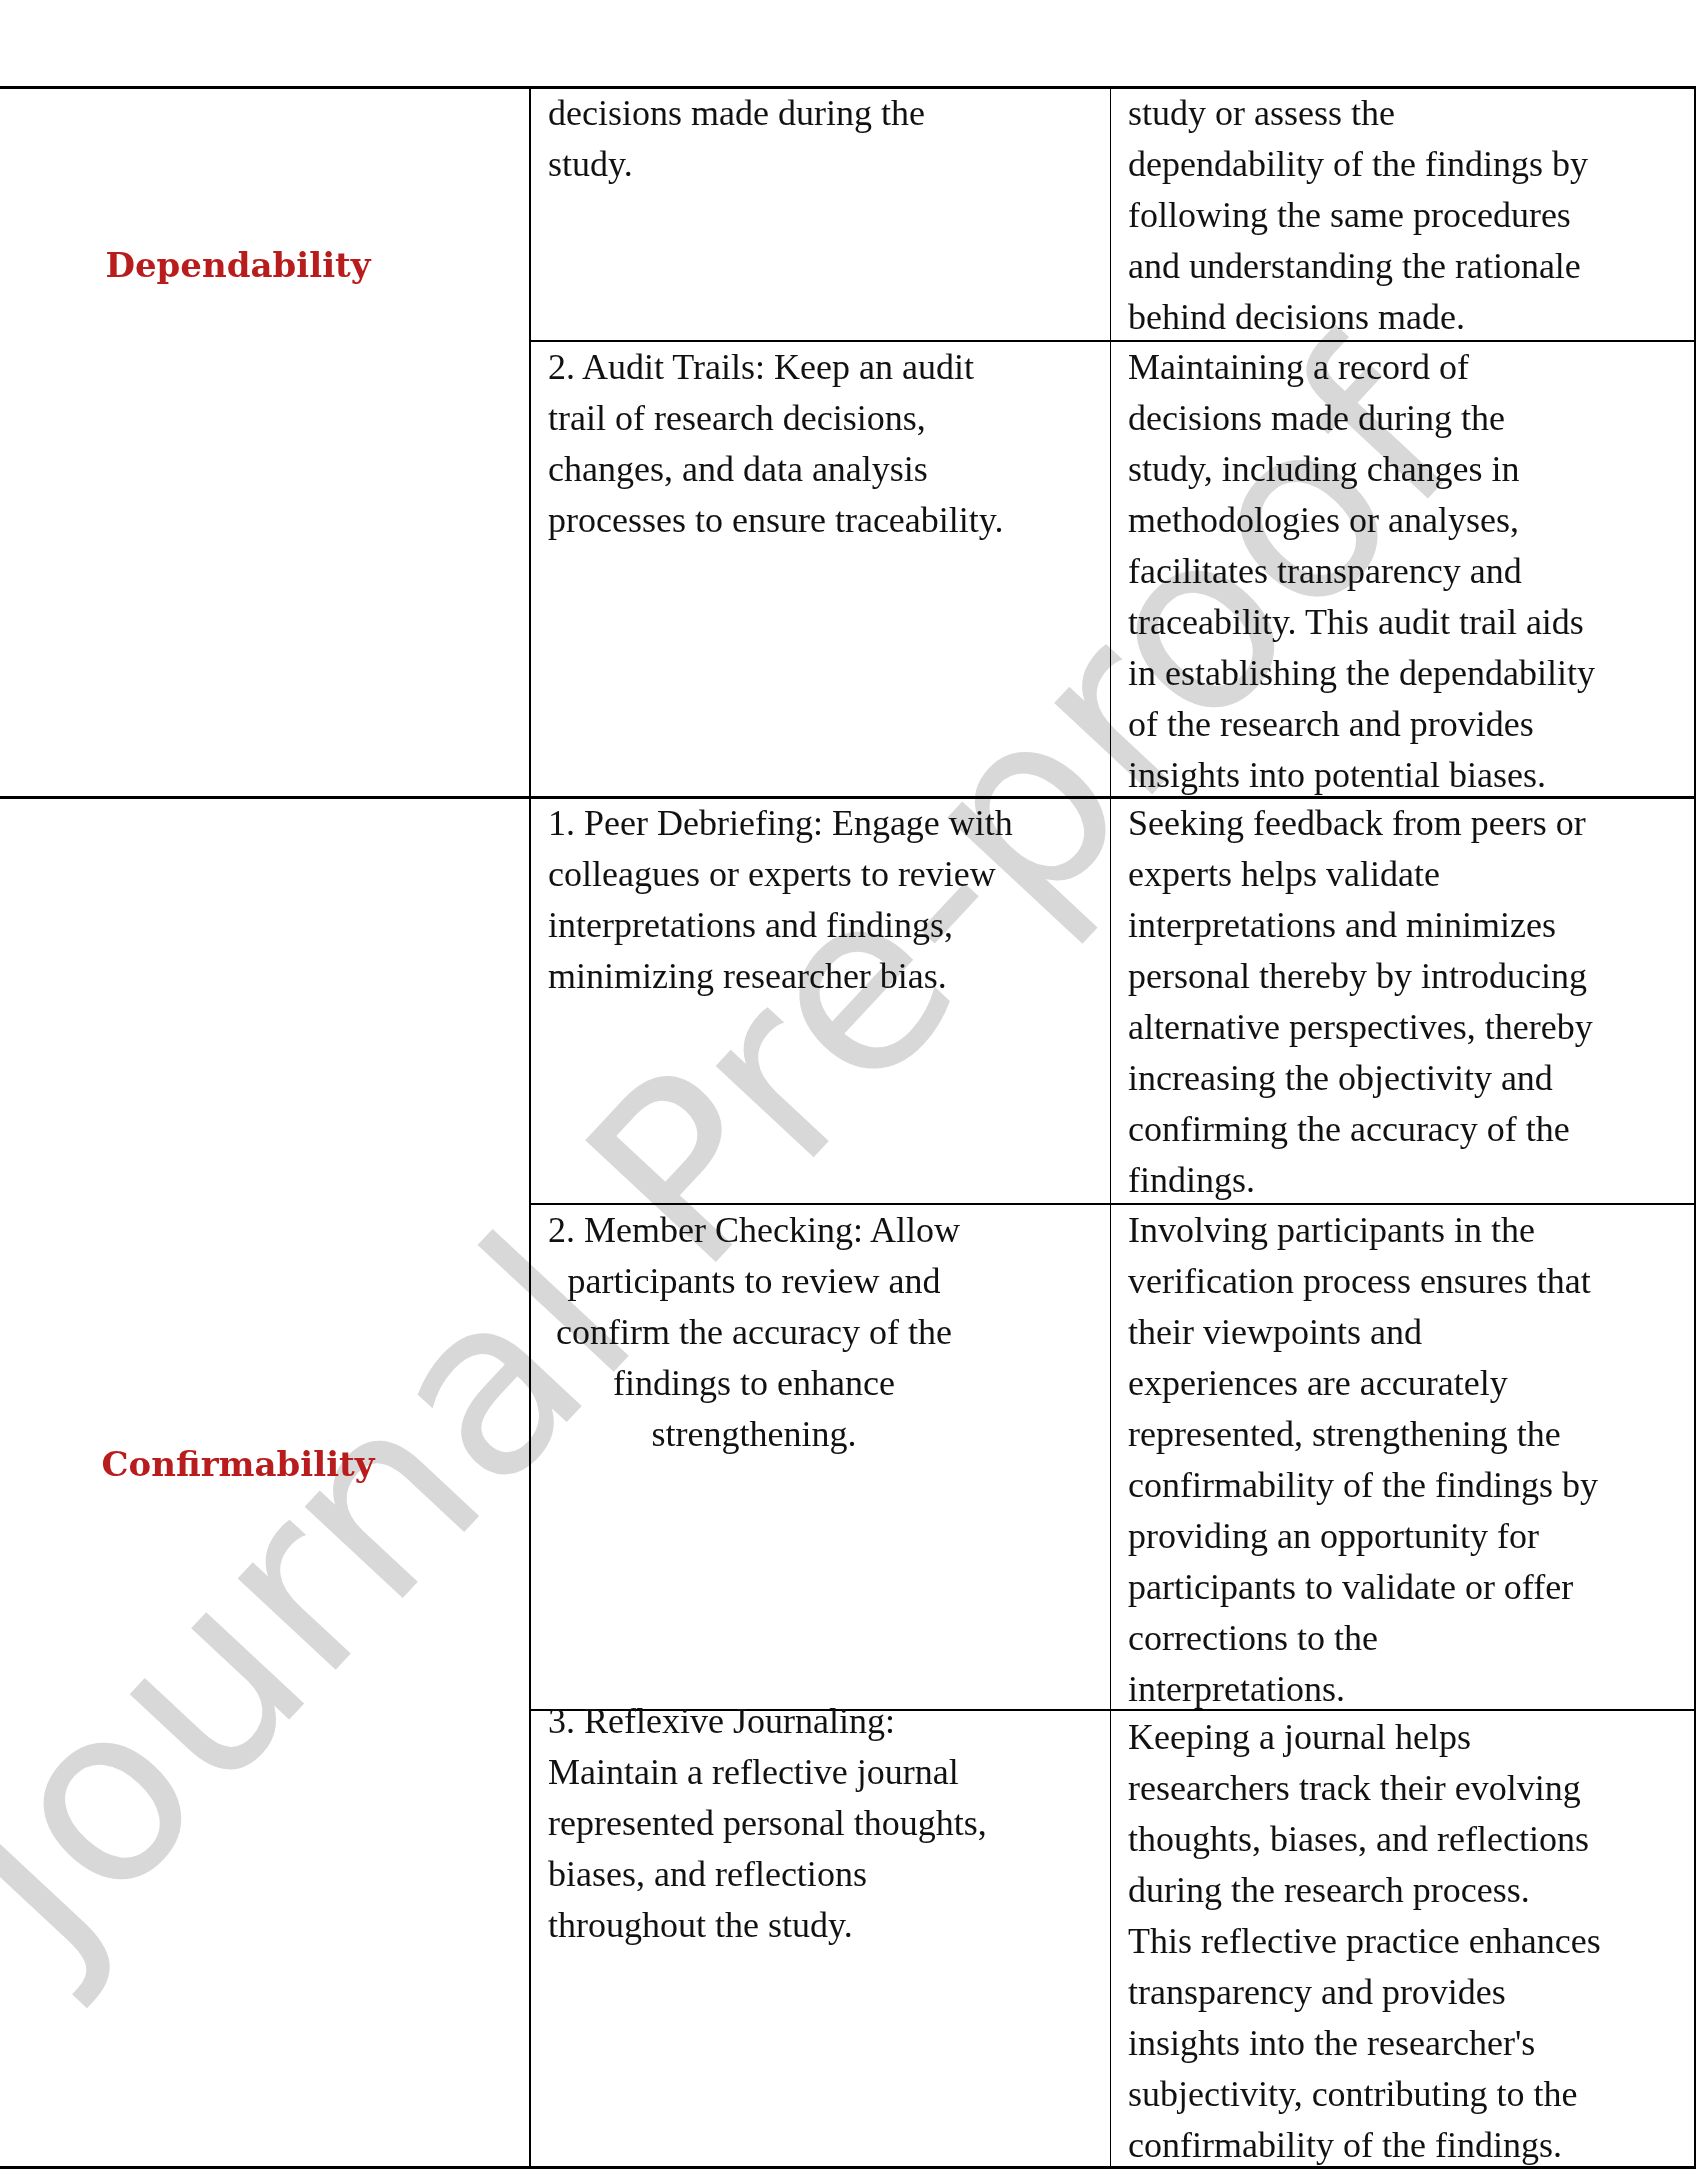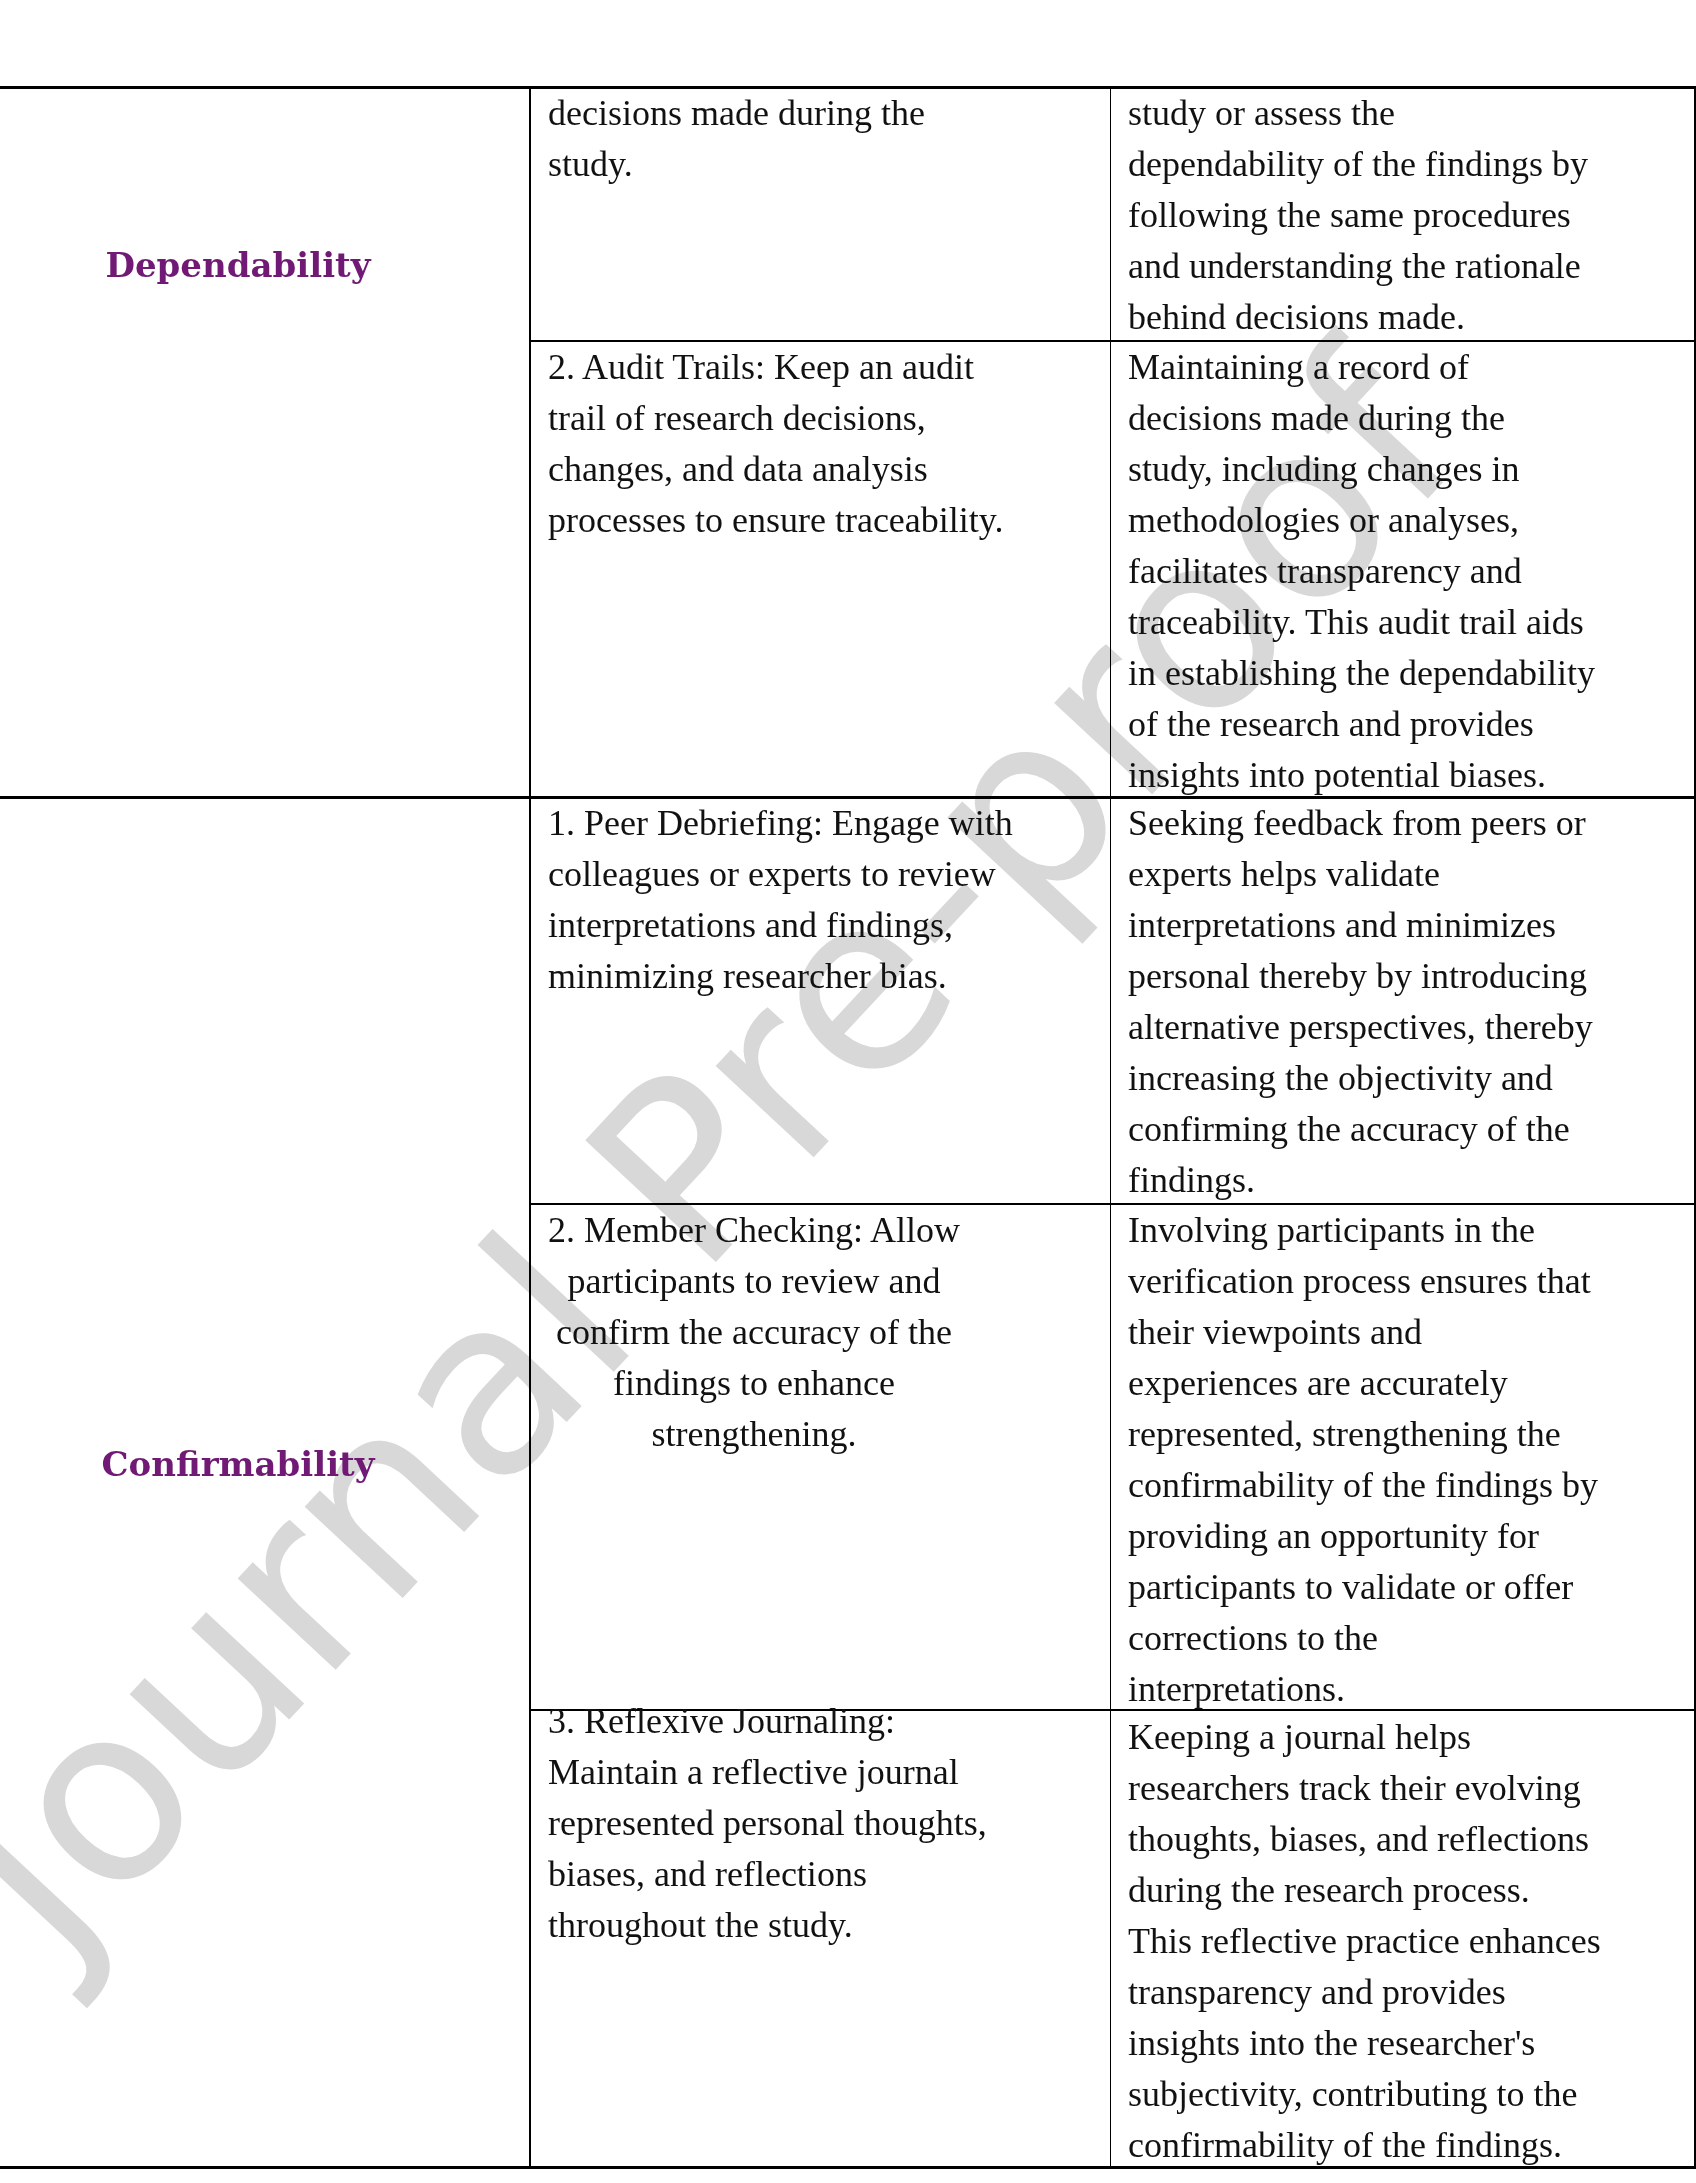--- a/index.html
+++ b/index.html
@@ -3,21 +3,21 @@
 <meta charset="utf-8">
 <style>
   html, body { margin: 0; padding: 0; background: #ffffff; }
   body { width: 1696px; height: 2183px; position: relative; overflow: hidden; }
   .page { position: absolute; left: 0; top: 0; width: 1696px; height: 2183px; background: #fff; }
   .hline { position: absolute; height: 2.5px; background: #000; }
   .hline.thin { height: 1.6px; }
   .vline { position: absolute; width: 1.6px; background: #000; }
   .cell { position: absolute; font-family: "Liberation Serif", "DejaVu Serif", serif; color: #111; font-size: 36px; }
   .cell .ln { display: block; height: 51px; line-height: 51px; white-space: nowrap; }
-  .label { position: absolute; font-family: "DejaVu Serif", "Liberation Serif", serif; font-weight: bold; font-size: 34px; color: #701a75; text-align: center; width: 476px; left: 0; white-space: nowrap; }
+  .label { position: absolute; font-family: "DejaVu Serif", "Liberation Serif", serif; font-weight: bold; font-size: 34px; color: #b91c1c; text-align: center; width: 476px; left: 0; white-space: nowrap; }
   .watermark {
     position: absolute; left: 703px; top: 1152px;
     transform: translate(-50%, -50%) rotate(-47deg);
     font-family: "DejaVu Sans", "Liberation Sans", sans-serif;
     font-size: 245px; color: #d8d8d8; white-space: nowrap;
     letter-spacing: 1.6px; pointer-events: none; z-index: 0;
   }
   .layer { position: absolute; left: 0; top: 0; width: 100%; height: 100%; z-index: 1; }
 </style>
 </head>

